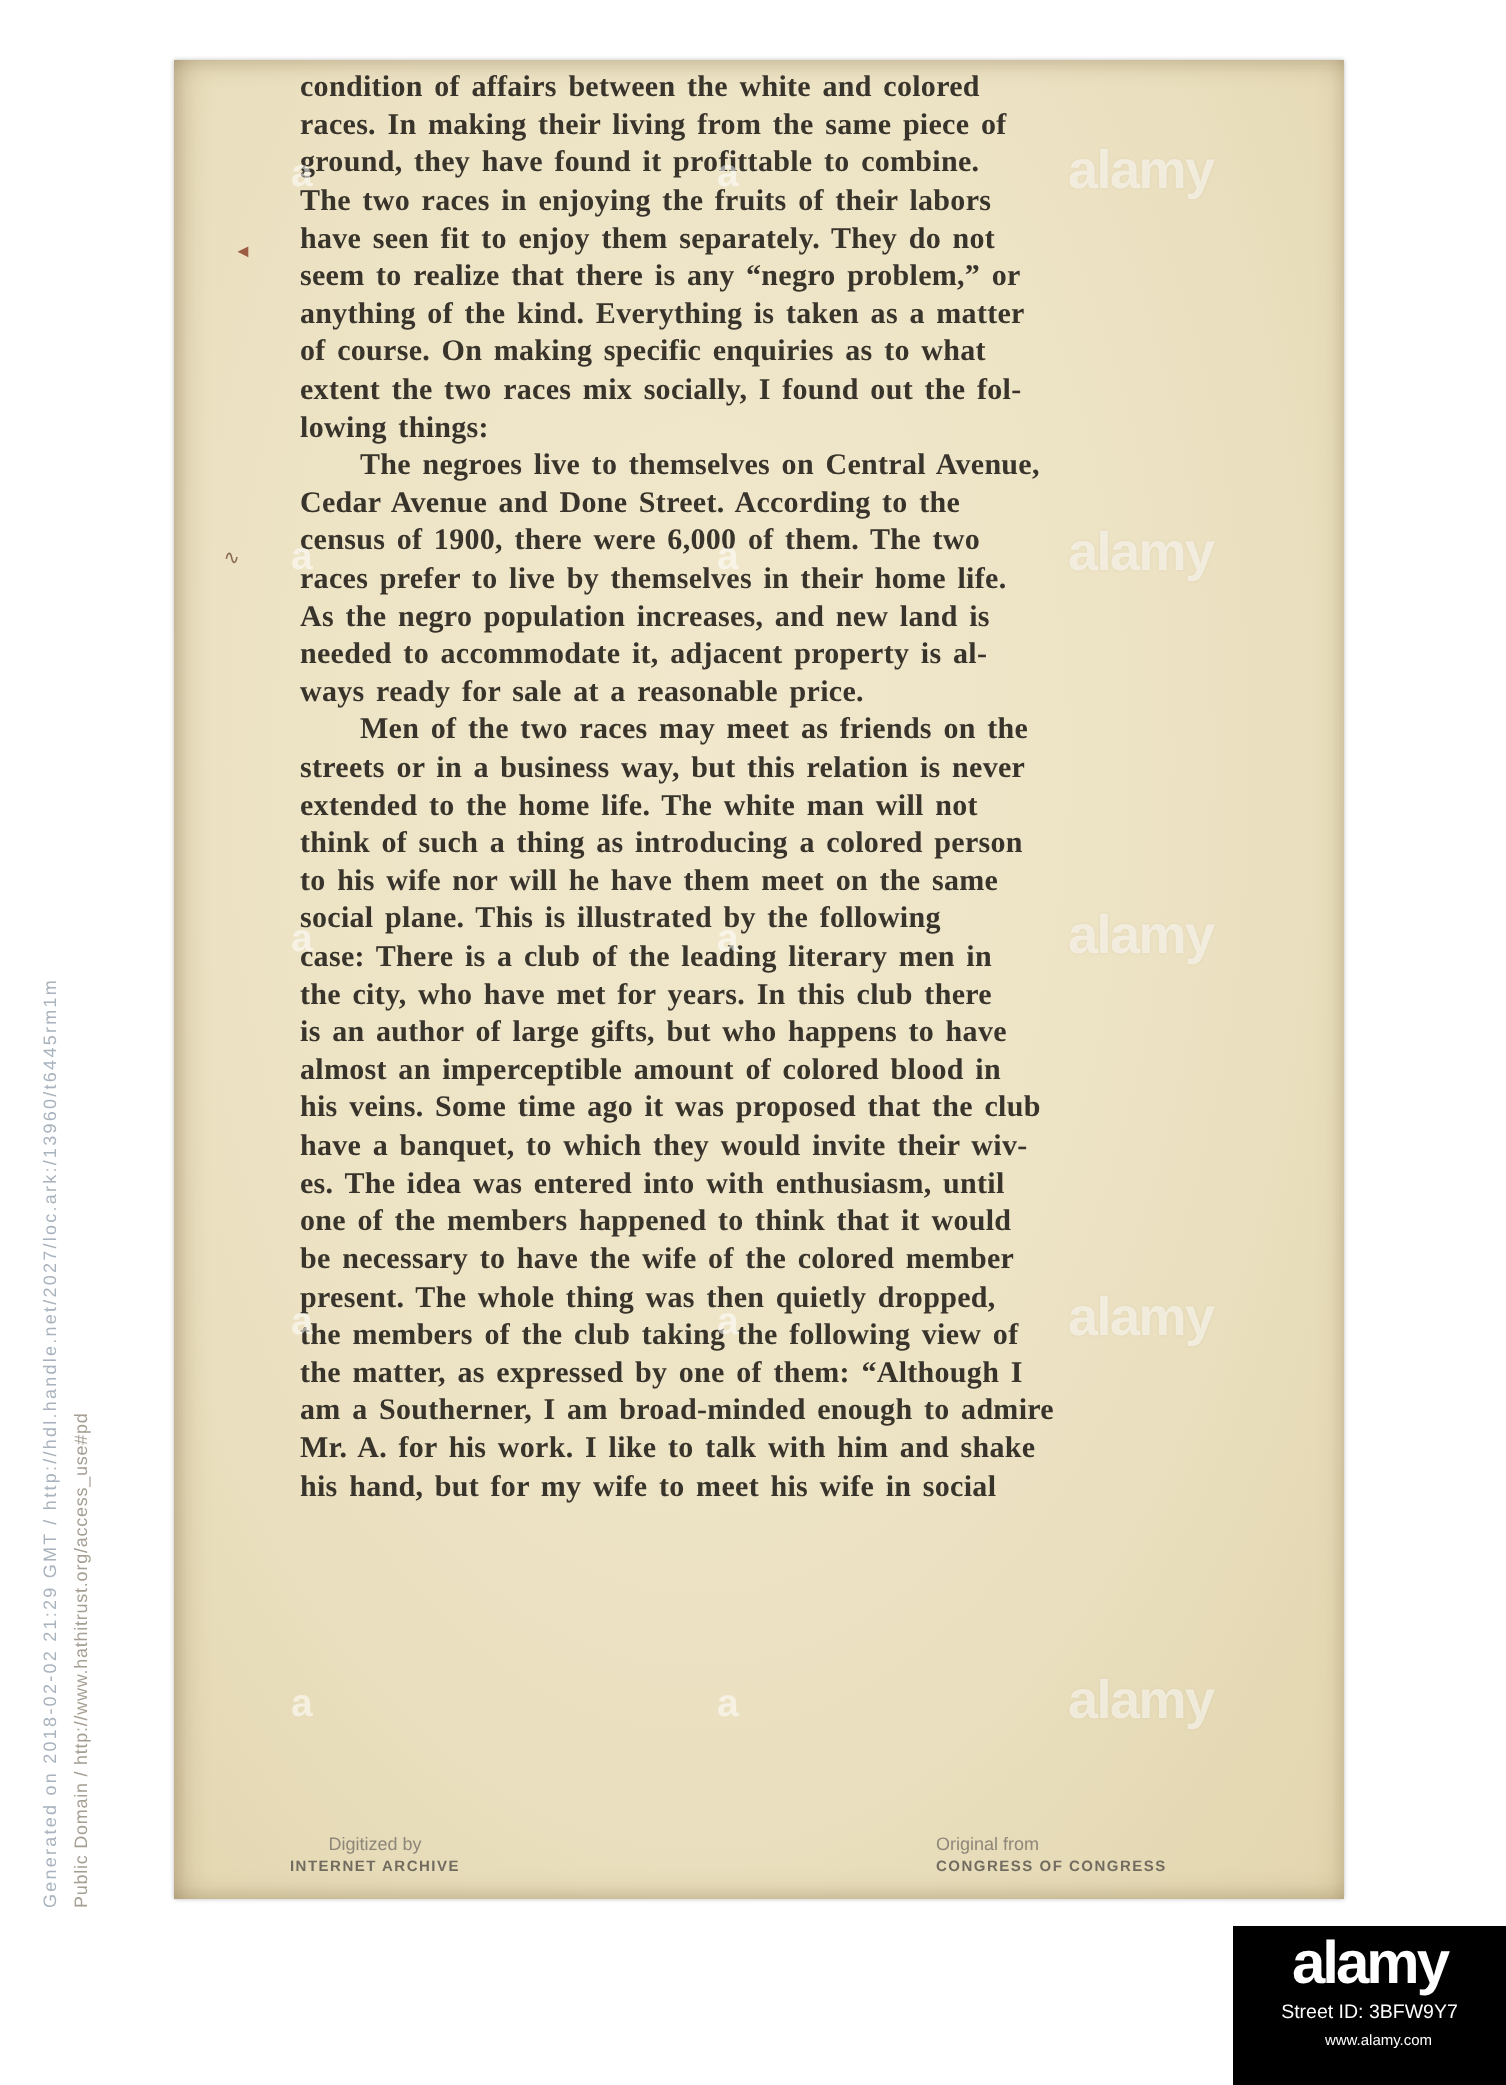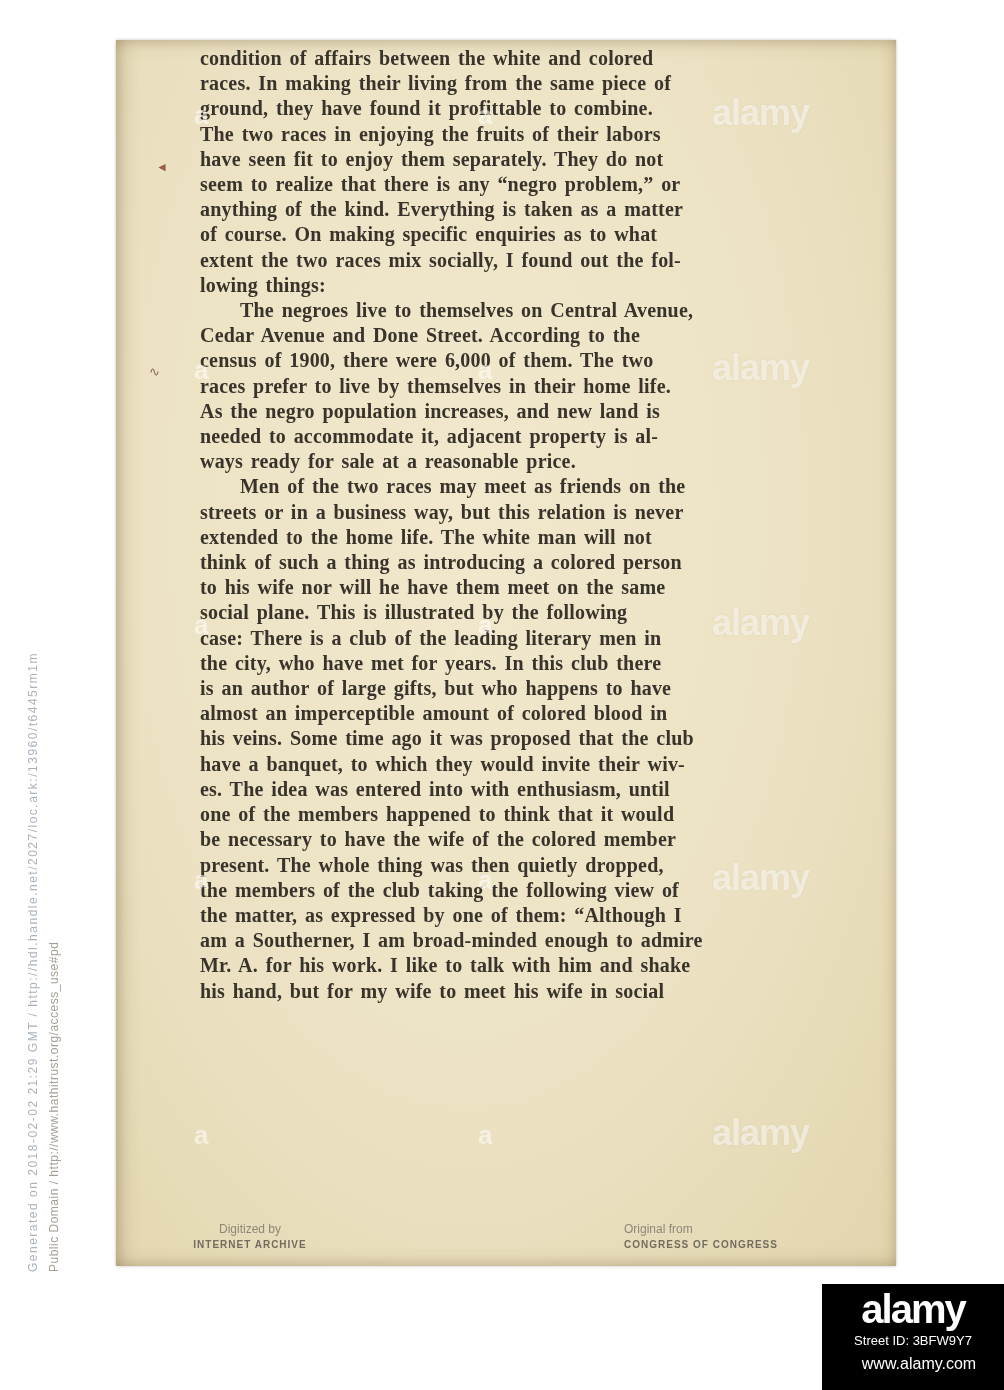--- a/index.html
+++ b/index.html
@@ -79,21 +79,21 @@
 
   
   .alamy-box {
     position:absolute; left:822px; top:1284px;
     width:182px; height:106px;
     background:#000; color:#fff; text-align:center;
     font-family:"Liberation Sans", sans-serif;
   }
   .alamy-logo { font-size:40px; font-weight:bold; letter-spacing:-2px; line-height:46px; margin-top:2px; }
   .alamy-id   { font-size:13px; margin-top:1px; }
-  .alamy-url  { font-size:16px; margin-top:7px;margin-left:12px; }
+  .alamy-url  { font-size:10px; margin-top:7px;margin-left:12px; }
 
   
   .artifact { position:absolute; z-index:4; }
   .artifact-1 { left:40px; top:120px; color:#9b5c43; font-size:12px; }
   .artifact-2 { left:33px; top:324px; color:#8a6a50; font-size:13px; }
 </style>
 </head>
 <body>
 
 <div class="scan-page">

